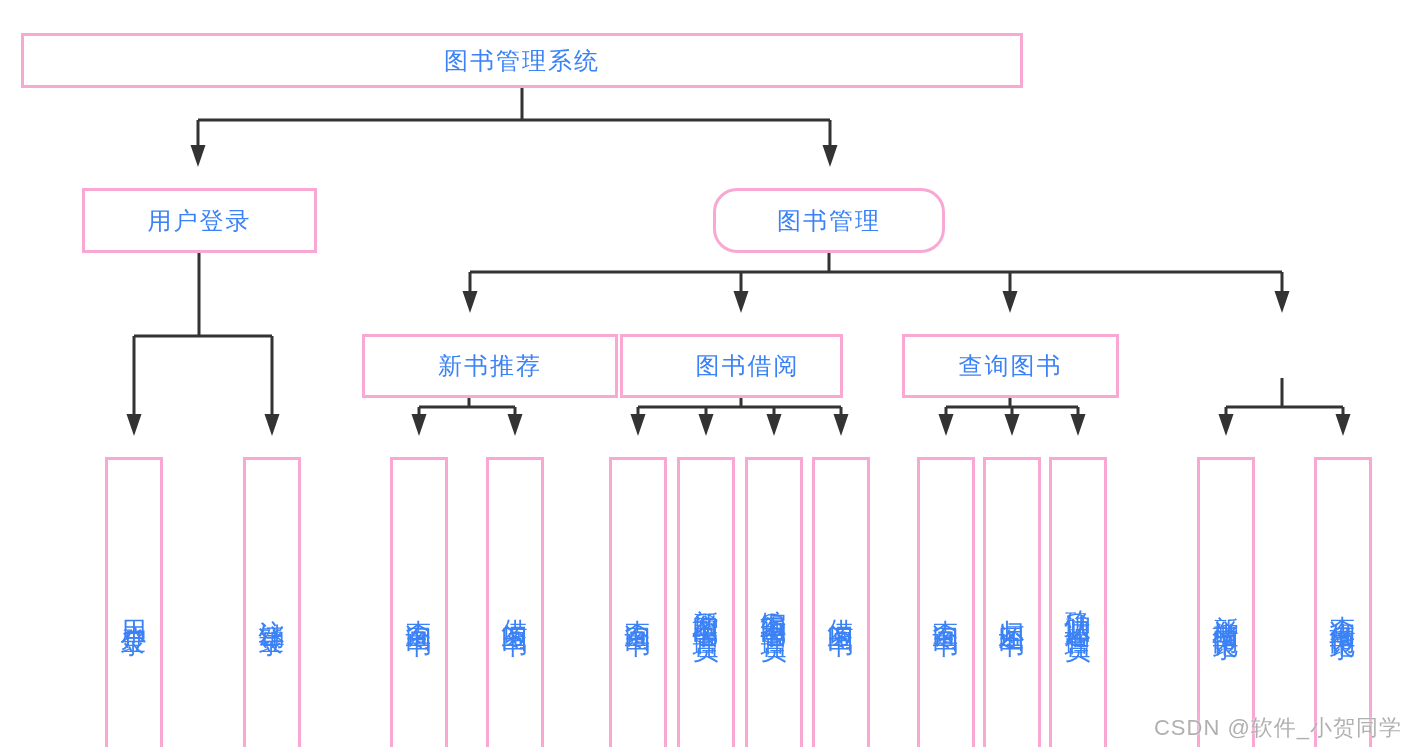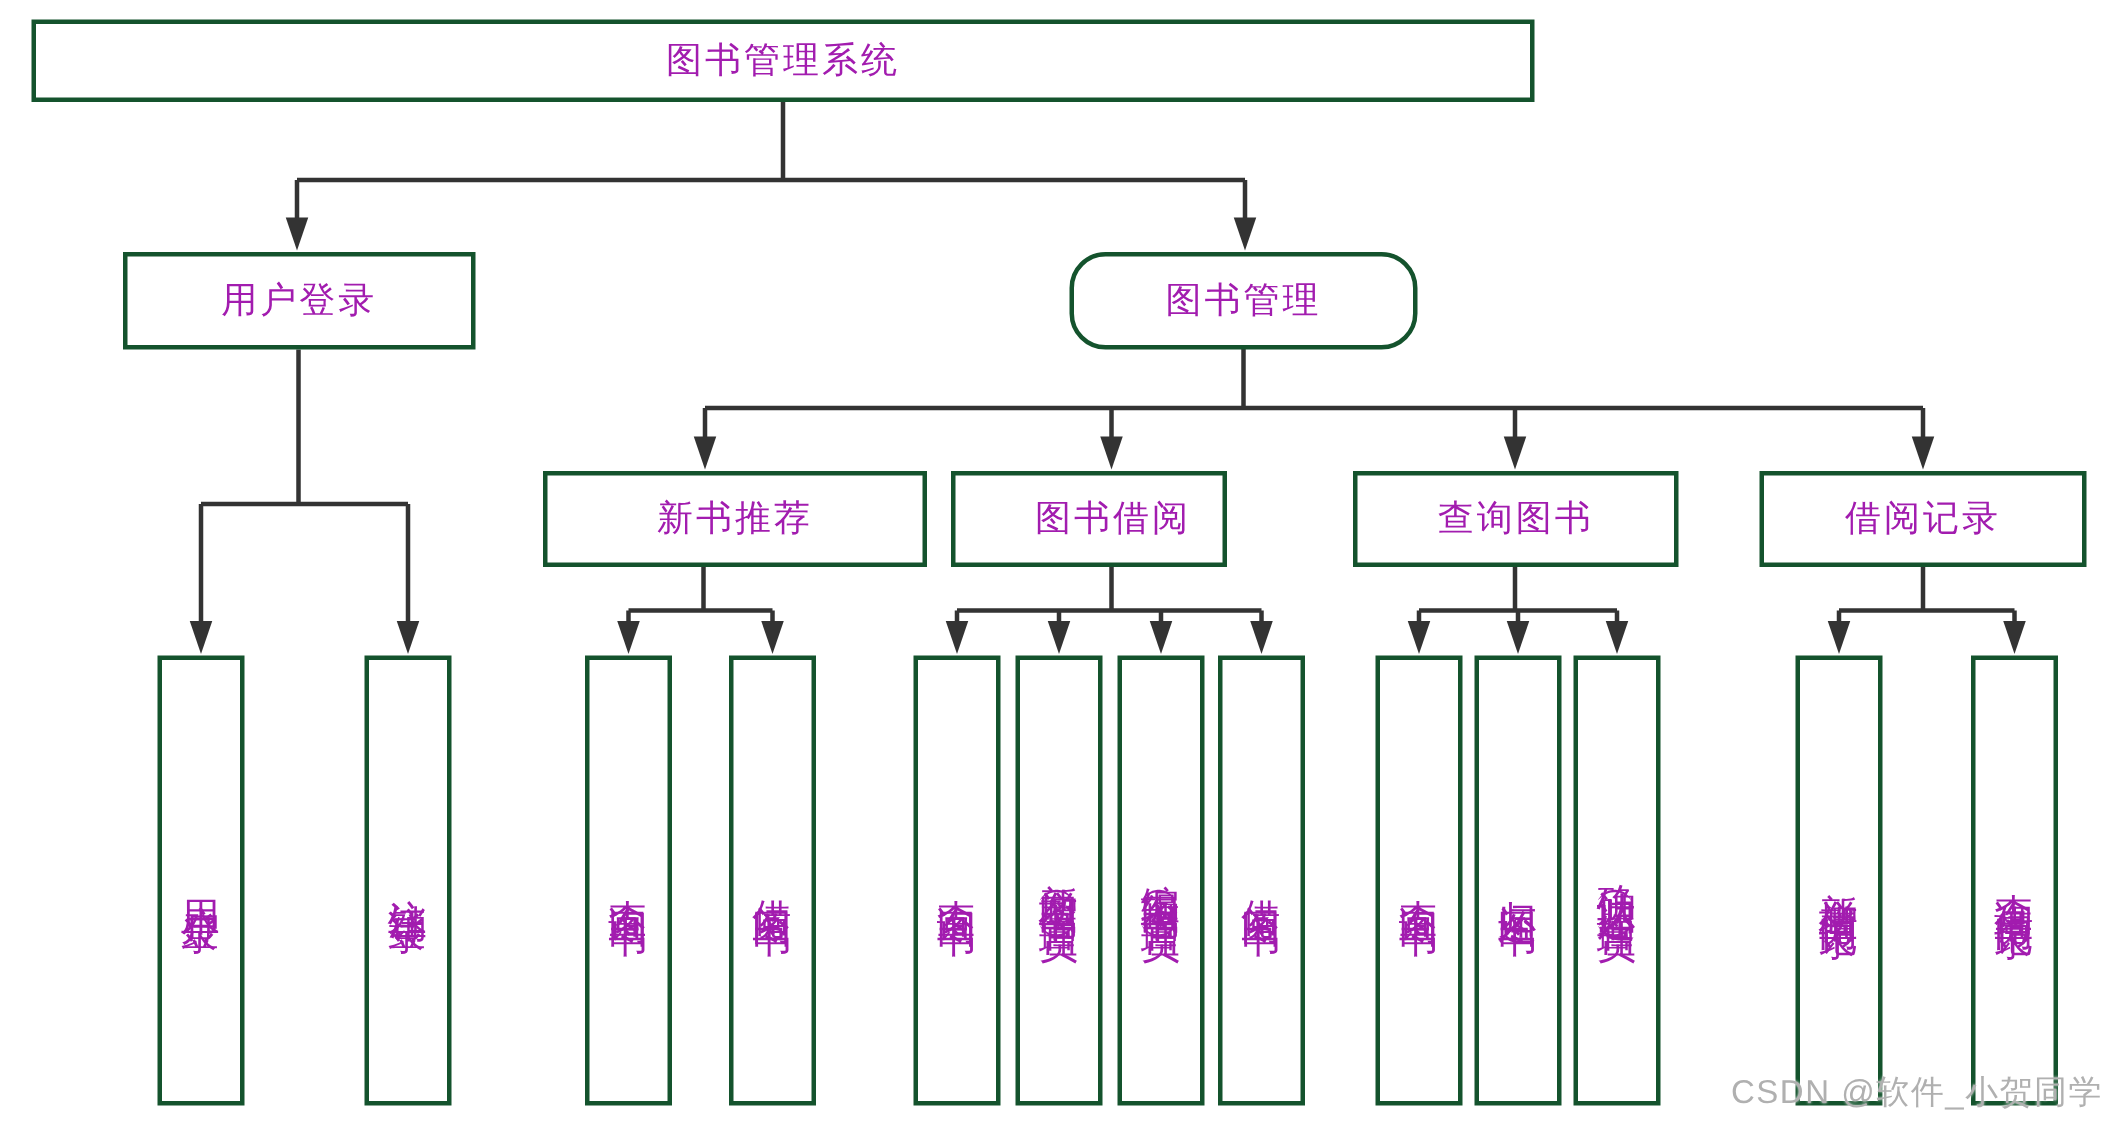--- a/index.html
+++ b/index.html
@@ -17,31 +17,32 @@
   }
   .wires {
     position: absolute;
     left: 0;
     top: 0;
     pointer-events: none;
   }
   .node {
     position: absolute;
     box-sizing: border-box;
-    border: 3px solid #14532d;
+    border: 3px solid #f9a8d4;
     background: #ffffff;
-    color: #a21caf;
+    color: #3b82f6;
     display: flex;
     align-items: center;
     justify-content: center;
     text-align: center;
     font-size: 24px;
     letter-spacing: 2px;
     line-height: 1;
     white-space: nowrap;
+    margin-top: 20px;
   }
   .leaf {
     writing-mode: vertical-rl;
     text-orientation: mixed;
     white-space: normal;
     font-size: 26px;
     letter-spacing: 4px;
     line-height: 1;
     padding: 6px 0;
   }
@@ -114,23 +115,22 @@
       <use href="#ah" transform="translate(1343,436)"></use>
     </g>
   </svg>
 
   <div class="node" style="left:21px; top:13px; width:1002px; height:55px;">图书管理系统</div>
 
   <div class="node" style="left:82px; top:168px; width:235px; height:65px;">用户登录</div>
   <div class="node" style="left:713px; top:168px; width:232px; height:65px;border-radius:24px;">图书管理</div>
 
   <div class="node" style="left:362px; top:314px; width:256px; height:64px;">新书推荐</div>
-  <div class="node" style="left:634px; top:314px; width:184px; height:64px;padding-left:32px;">图书借阅</div>
+  <div class="node" style="left:620px; top:314px; width:223px; height:64px;padding-left:32px;">图书借阅</div>
   <div class="node" style="left:902px; top:314px; width:217px; height:64px;">查询图书</div>
-  <div class="node" style="left:1173px; top:314px; width:218px; height:64px;">借阅记录</div>
 
   <div class="node leaf" style="left:105px; top:437px; width:58px; height:300px;">用户登录</div>
   <div class="node leaf" style="left:243px; top:437px; width:58px; height:300px;">注销登录</div>
 
   <div class="node leaf" style="left:390px; top:437px; width:58px; height:300px;">查询图书</div>
   <div class="node leaf" style="left:486px; top:437px; width:58px; height:300px;">借阅图书</div>
 
   <div class="node leaf" style="left:609px; top:437px; width:58px; height:300px;">查询图书</div>
   <div class="node leaf" style="left:677px; top:437px; width:58px; height:300px;">新增图书（管理员）</div>
   <div class="node leaf" style="left:745px; top:437px; width:58px; height:300px;">编辑图书（管理员）</div>

